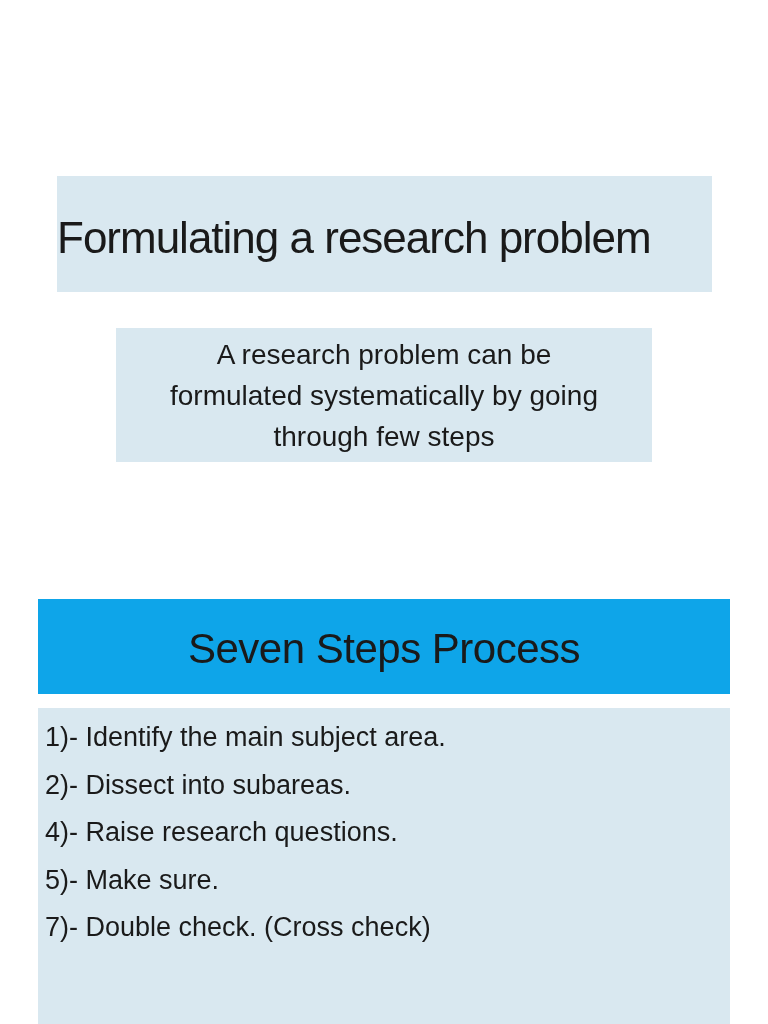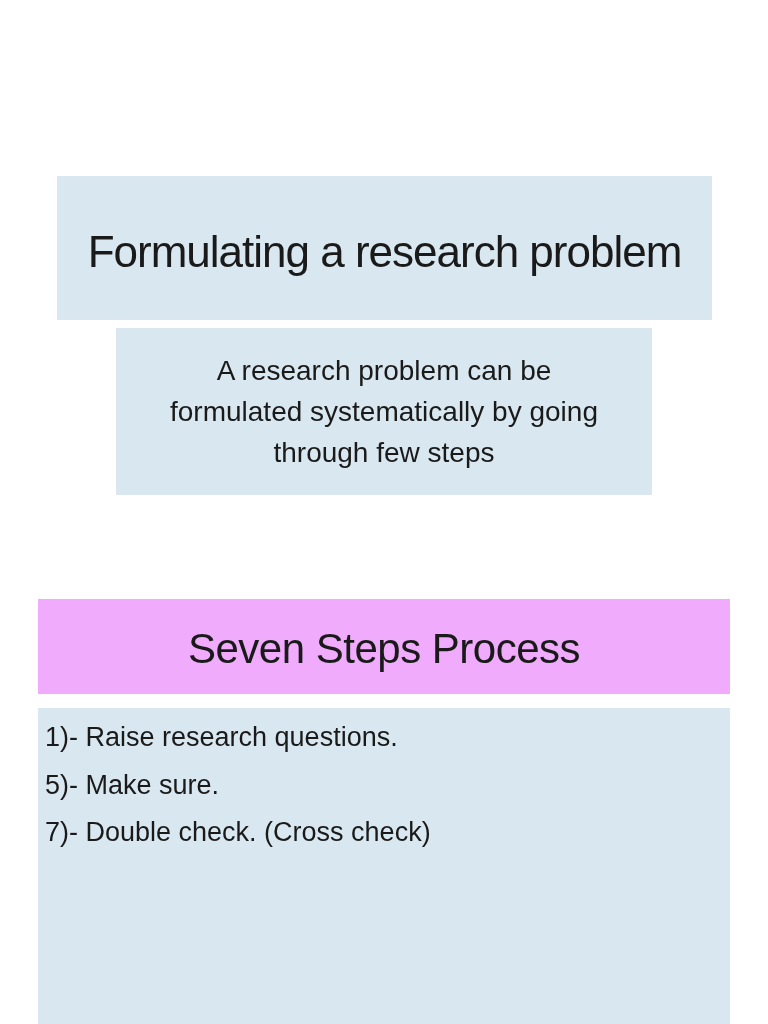--- a/index.html
+++ b/index.html
@@ -16,36 +16,35 @@
     color: #1a1a1a;
   }
   .box {
     position: absolute;
     background: #d9e8f0;
   }
   .title-box {
     left: 57px;
     top: 176px;
     width: 655px;
-    height: 144px;
+    height: 116px;
     display: flex;
     align-items: center;
-    justify-content: center;
   }
   .title-text {
     font-size: 44px;
     letter-spacing: -1px;
     white-space: nowrap;
     padding-top: 8px;
   }
   .subtitle-box {
     left: 116px;
     top: 328px;
     width: 536px;
-    height: 167px;
+    height: 134px;
     display: flex;
     align-items: center;
     justify-content: center;
     text-align: center;
   }
   .subtitle-text {
     font-size: 28px;
     line-height: 41px;
     white-space: pre-line;
   }
@@ -87,21 +86,23 @@
 <div class="box title-box" style="background: rgb(217, 232, 240);">
   <div class="title-text">Formulating a research problem</div>
 </div>
 
 <div class="box subtitle-box" style="background: rgb(217, 232, 240);">
   <div class="subtitle-text">A research problem can be
 formulated systematically by going
 through few steps</div>
 </div>
 
-<div class="box section-box" style="background: #f0abfc;">
+<div class="box section-box" style="background: #0ea5e9;">
   <div class="section-text">Seven Steps Process</div>
 </div>
 
 <div class="box steps-box" style="background: rgb(217, 232, 240);">
-  <div class="step-item">1)- Raise research questions.</div>
+  <div class="step-item">1)- Identify the main subject area.</div>
+  <div class="step-item">2)- Dissect into subareas.</div>
+  <div class="step-item">4)- Raise research questions.</div>
   <div class="step-item">5)- Make sure.</div>
   <div class="step-item">7)- Double check. (Cross check)</div>
 </div>
 
 </body></html>

